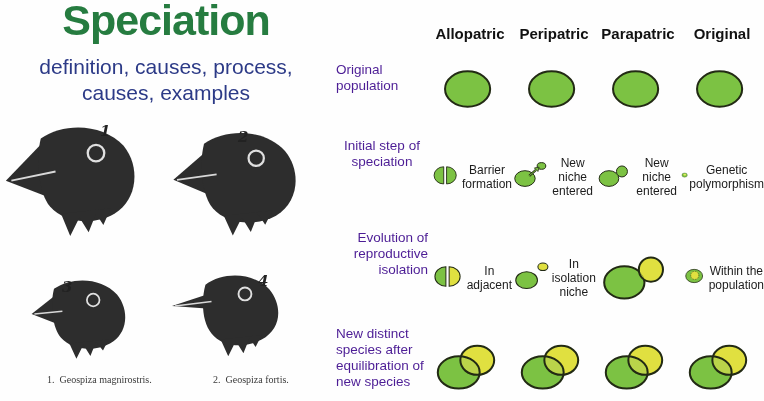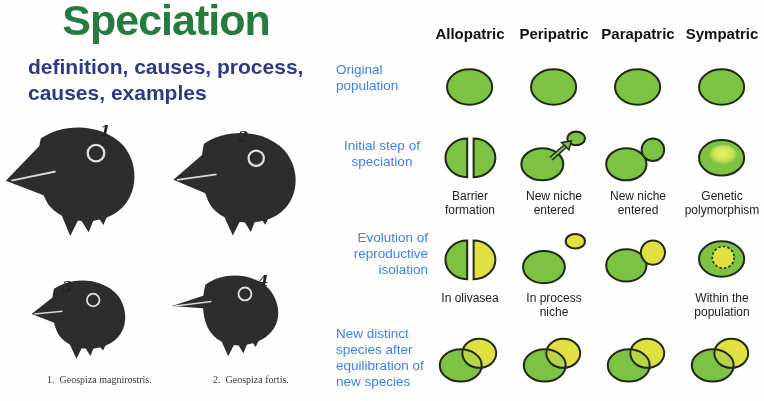--- a/index.html
+++ b/index.html
@@ -8,24 +8,23 @@
     font-family:"Liberation Sans", sans-serif;overflow:hidden;
   }
   
   #left-panel{position:absolute;left:0;top:0;width:332px;height:371px;}
   .page-title{
     position:absolute;left:0;top:-4px;width:332px;text-align:center;
     font-size:43px;font-weight:bold;letter-spacing:-1px;
     color:var(--title-green,#267c40);
   }
   .page-subtitle{
-    position:absolute;left:0;top:54px;width:332px;text-align:left;
-    font-size:21px;font-weight:bold;line-height:26px;
+    position:absolute;left:0;top:54px;width:332px;text-align:center;
+    font-size:21px;font-weight:normal;line-height:26px;
     color:var(--subtitle-blue,#2c3a87);
-    padding-left:28px;
   }
   #finch-art{position:absolute;left:0;top:114px;}
   .finch-number{
     position:absolute;font-family:"DejaVu Serif", serif;font-style:italic;
     font-weight:bold;font-size:15px;color:#222;
   }
   .finch-caption{
     position:absolute;font-family:"Liberation Serif", serif;
     font-size:10px;line-height:13px;color:#3a3a3a;white-space:pre;
   }
@@ -38,27 +37,27 @@
     position:absolute;left:332px;top:0;width:432px;height:401px;
     display:grid;
     grid-template-columns:96px 84px 84px 84px 84px;
     grid-template-rows:48px 72px 102px 100px 79px;
   }
   .col-header{
     display:flex;align-items:flex-end;justify-content:center;
     font-weight:bold;font-size:15px;color:#111;padding-bottom:6px;
   }
   .row-label{
-    font-size:13.5px;line-height:16px;color:#3b82f6;padding-left:4px;
+    font-size:13.5px;line-height:16px;color:#4c1d95;padding-left:4px;
     box-sizing:border-box;
   }
   .rl-1{padding-top:14px;} .rl-2{padding-top:18px;text-align:center;}
   .rl-3{padding-top:8px;text-align:right;}  .rl-4{padding-top:4px;}
   .cell{
-    display:flex;flex-direction:column;align-items:center;
+    display:flex;align-items:center;
     padding-top:8px;box-sizing:border-box;
   }
   .cell-r1{padding-top:10px;}
   .sublabel{
     font-size:12px;line-height:14px;color:#1c1c1c;text-align:center;
     margin-top:3px;max-width:82px;
   }
   .shape-svg{display:block;}
   .sh-g{fill:var(--shape-green,#7cc243);stroke:var(--outline-dark,#222a14);stroke-width:2.5;}
   .sh-y{fill:var(--shape-yellow,#e0e040);stroke:var(--outline-dark,#222a14);stroke-width:2.5;}
@@ -137,21 +136,21 @@
       <span>4.  Certhidea olivasea.</span>
     </div>
   </div>
 
   <div id="spec-table">
 
     <div></div>
     <div class="col-header">Allopatric</div>
     <div class="col-header">Peripatric</div>
     <div class="col-header">Parapatric</div>
-    <div class="col-header">Sympatric</div>
+    <div class="col-header">Original</div>
 
     <div class="row-label rl-1">Original population</div>
     <div class="cell cell-r1">
       <svg class="shape-svg" width="80" height="58" viewBox="0 0 95 72">
         <ellipse class="sh-g" cx="47" cy="36" rx="28" ry="22"></ellipse>
       </svg>
     </div>
     <div class="cell cell-r1">
       <svg class="shape-svg" width="80" height="58" viewBox="0 0 95 72">
         <ellipse class="sh-g" cx="47" cy="36" rx="28" ry="22"></ellipse>
@@ -219,28 +218,28 @@
       </svg>
       <div class="sublabel">Genetic polymorphism</div>
     </div>
 
     <div class="row-label rl-3">Evolution of reproductive isolation</div>
     <div class="cell">
       <svg class="shape-svg" width="80" height="58" viewBox="0 0 95 72">
         <path class="sh-g" d="M44,13 A27,24 0 0 0 44,61 Z"></path>
         <path class="sh-y" d="M52,13 A27,24 0 0 1 52,61 Z"></path>
       </svg>
-      <div class="sublabel">In olivasea</div>
+      <div class="sublabel">In adjacent</div>
     </div>
     <div class="cell">
       <svg class="shape-svg" width="80" height="58" viewBox="0 0 95 72">
         <ellipse class="sh-g" cx="35" cy="46" rx="26" ry="20"></ellipse>
         <ellipse class="sh-y" cx="74" cy="14" rx="12" ry="9"></ellipse>
       </svg>
-      <div class="sublabel">In process niche</div>
+      <div class="sublabel">In isolation niche</div>
     </div>
     <div class="cell">
       <svg class="shape-svg" width="80" height="58" viewBox="0 0 95 72">
         <defs>
           <clipPath id="r3clip">
               <ellipse cx="33" cy="44" rx="25" ry="20"></ellipse>
             </clipPath>
           <mask id="r3mask">
               <rect x="0" y="0" width="95" height="72" fill="#fff"></rect>
             <ellipse cx="33" cy="44" rx="25" ry="20" fill="#000"></ellipse>

